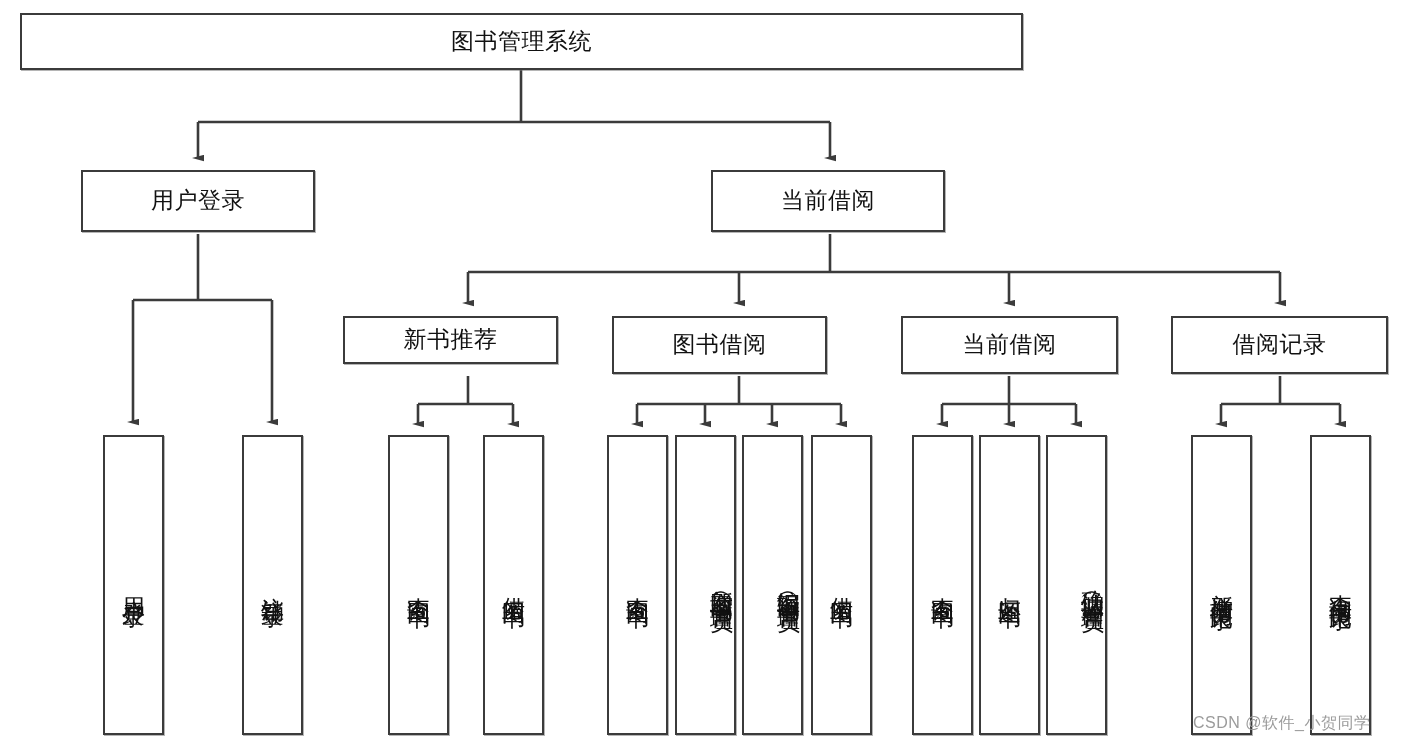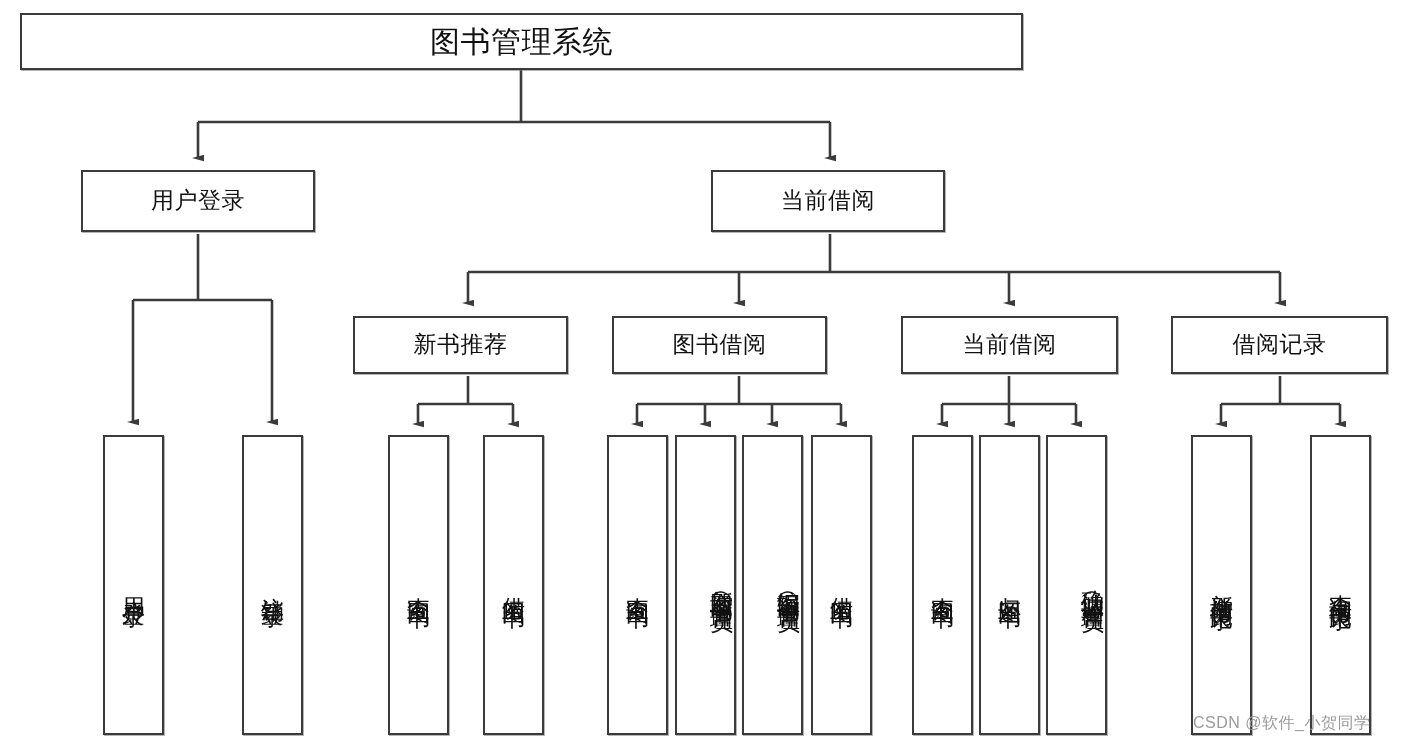--- a/index.html
+++ b/index.html
@@ -36,21 +36,21 @@
     justify-content: center;
     color: #111111;
   }
   .node.horiz {
     font-size: 23px;
     letter-spacing: 0.5px;
     line-height: 1.1;
     white-space: nowrap;
   }
   .node.root {
-    font-size: 30px;
+    font-size: 23px;
   }
   .node.vert {
     writing-mode: vertical-rl;
     text-orientation: upright;
     font-size: 23px;
     letter-spacing: 3px;
     line-height: 1.08;
     padding: 6px 0;
     align-items: flex-start;
     justify-content: center;
@@ -125,21 +125,21 @@
       <path d="M1221,404 L1221,424" marker-end="url(#arw)"></path>
       <path d="M1340,404 L1340,424" marker-end="url(#arw)"></path>
     </g>
   </svg>
 
   <div class="node horiz root" style="left:20px; top:13px; width:1003px; height:57px;">图书管理系统</div>
 
   <div class="node horiz" style="left:81px; top:170px; width:234px; height:62px;">用户登录</div>
   <div class="node horiz" style="left:711px; top:170px; width:234px; height:62px;">当前借阅</div>
 
-  <div class="node horiz" style="left:353px; top:316px; width:215px; height:58px;">新书推荐</div>
+  <div class="node horiz" style="left:343px; top:316px; width:215px; height:48px;">新书推荐</div>
   <div class="node horiz" style="left:612px; top:316px; width:215px; height:58px;">图书借阅</div>
   <div class="node horiz" style="left:901px; top:316px; width:217px; height:58px;">当前借阅</div>
   <div class="node horiz" style="left:1171px; top:316px; width:217px; height:58px;">借阅记录</div>
 
   <div class="node vert midalign" style="left:103px; top:435px; width:61px; height:300px;">用户登录</div>
   <div class="node vert midalign" style="left:242px; top:435px; width:61px; height:300px;">注销登录</div>
 
   <div class="node vert midalign" style="left:388px; top:435px; width:61px; height:300px;">查询图书</div>
   <div class="node vert midalign" style="left:483px; top:435px; width:61px; height:300px;">借阅图书</div>
 

